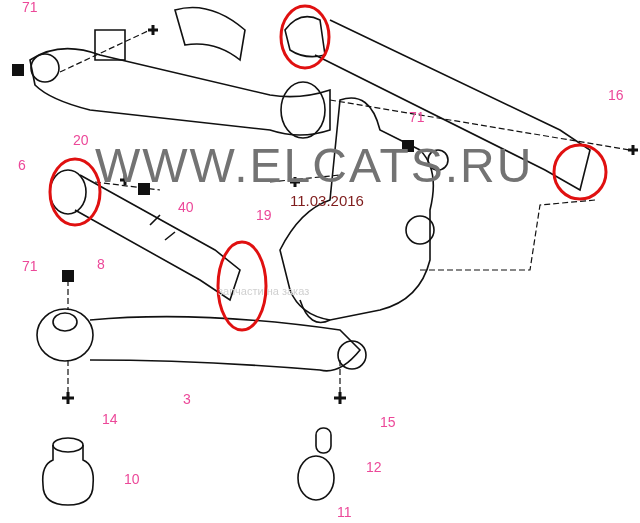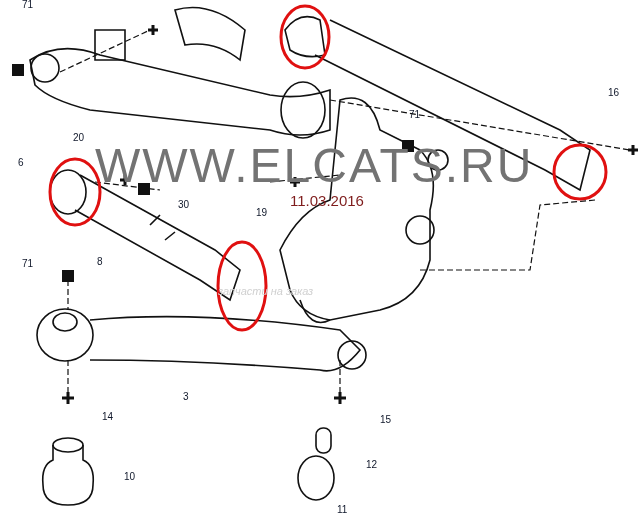--- a/index.html
+++ b/index.html
@@ -1,21 +1,21 @@
 <!DOCTYPE html>
 <html><head>
 <meta charset="utf-8">
 <style>
   html,body{margin:0;padding:0;background:#fff;}
   body{width:640px;height:523px;position:relative;overflow:hidden;font-family:"Liberation Sans",sans-serif;}
   #diagram{position:absolute;left:0;top:0;width:640px;height:523px;}
-  .callout{position:absolute;font-size:10px;color:#0f172a;line-height:1;}
+  .callout{position:absolute;font-size:14px;color:#ec4899;line-height:1;}
   .watermark{position:absolute;left:95px;top:138px;font-size:48px;color:#737373;letter-spacing:2px;font-family:"Liberation Sans",sans-serif;}
   .wm-date{position:absolute;left:290px;top:192px;font-size:15px;color:#7f1d1d;}
-  .wm-sub{position:absolute;left:218px;top:285px;font-size:11px;color:#d0d0d0;font-style:italic;}
+  .wm-sub{position:absolute;left:218px;top:285px;font-size:11px;color:#d0d0d0;}
 </style>
 </head>
 <body>
 
 <svg id="diagram" viewBox="0 0 640 523" xmlns="http://www.w3.org/2000/svg">
   <g fill="none" stroke="#111" stroke-width="1.6">
     <path d="M30 60 Q60 40 100 55 L270 95 Q300 100 330 90 L330 130 Q300 140 270 130 L90 110 Q50 100 35 85 Z"></path>
     <circle cx="45" cy="68" r="14"></circle>
     <path d="M95 30 h30 v30 h-30 z"></path>
     <path d="M175 10 Q210 0 245 30 L240 60 Q215 40 185 45 Z"></path>
@@ -76,21 +76,21 @@
   </g>
 </svg>
 
 <div class="watermark">WWW.ELCATS.RU</div>
 <div class="wm-date">11.03.2016</div>
 <div class="wm-sub">запчасти на заказ</div>
 
 <div class="callout" style="left:22px;top:0px">71</div>
 <div class="callout" style="left:73px;top:133px">20</div>
 <div class="callout" style="left:18px;top:158px">6</div>
-<div class="callout" style="left:178px;top:200px">30</div>
+<div class="callout" style="left:178px;top:200px">40</div>
 <div class="callout" style="left:256px;top:208px">19</div>
 <div class="callout" style="left:409px;top:110px">71</div>
 <div class="callout" style="left:608px;top:88px">16</div>
 <div class="callout" style="left:97px;top:257px">8</div>
 <div class="callout" style="left:22px;top:259px">71</div>
 <div class="callout" style="left:183px;top:392px">3</div>
 <div class="callout" style="left:102px;top:412px">14</div>
 <div class="callout" style="left:380px;top:415px">15</div>
 <div class="callout" style="left:366px;top:460px">12</div>
 <div class="callout" style="left:124px;top:472px">10</div>

